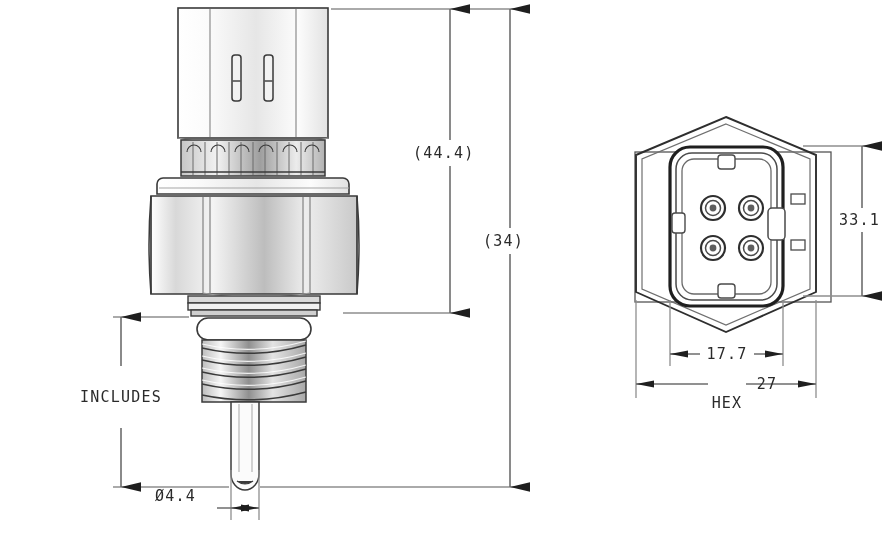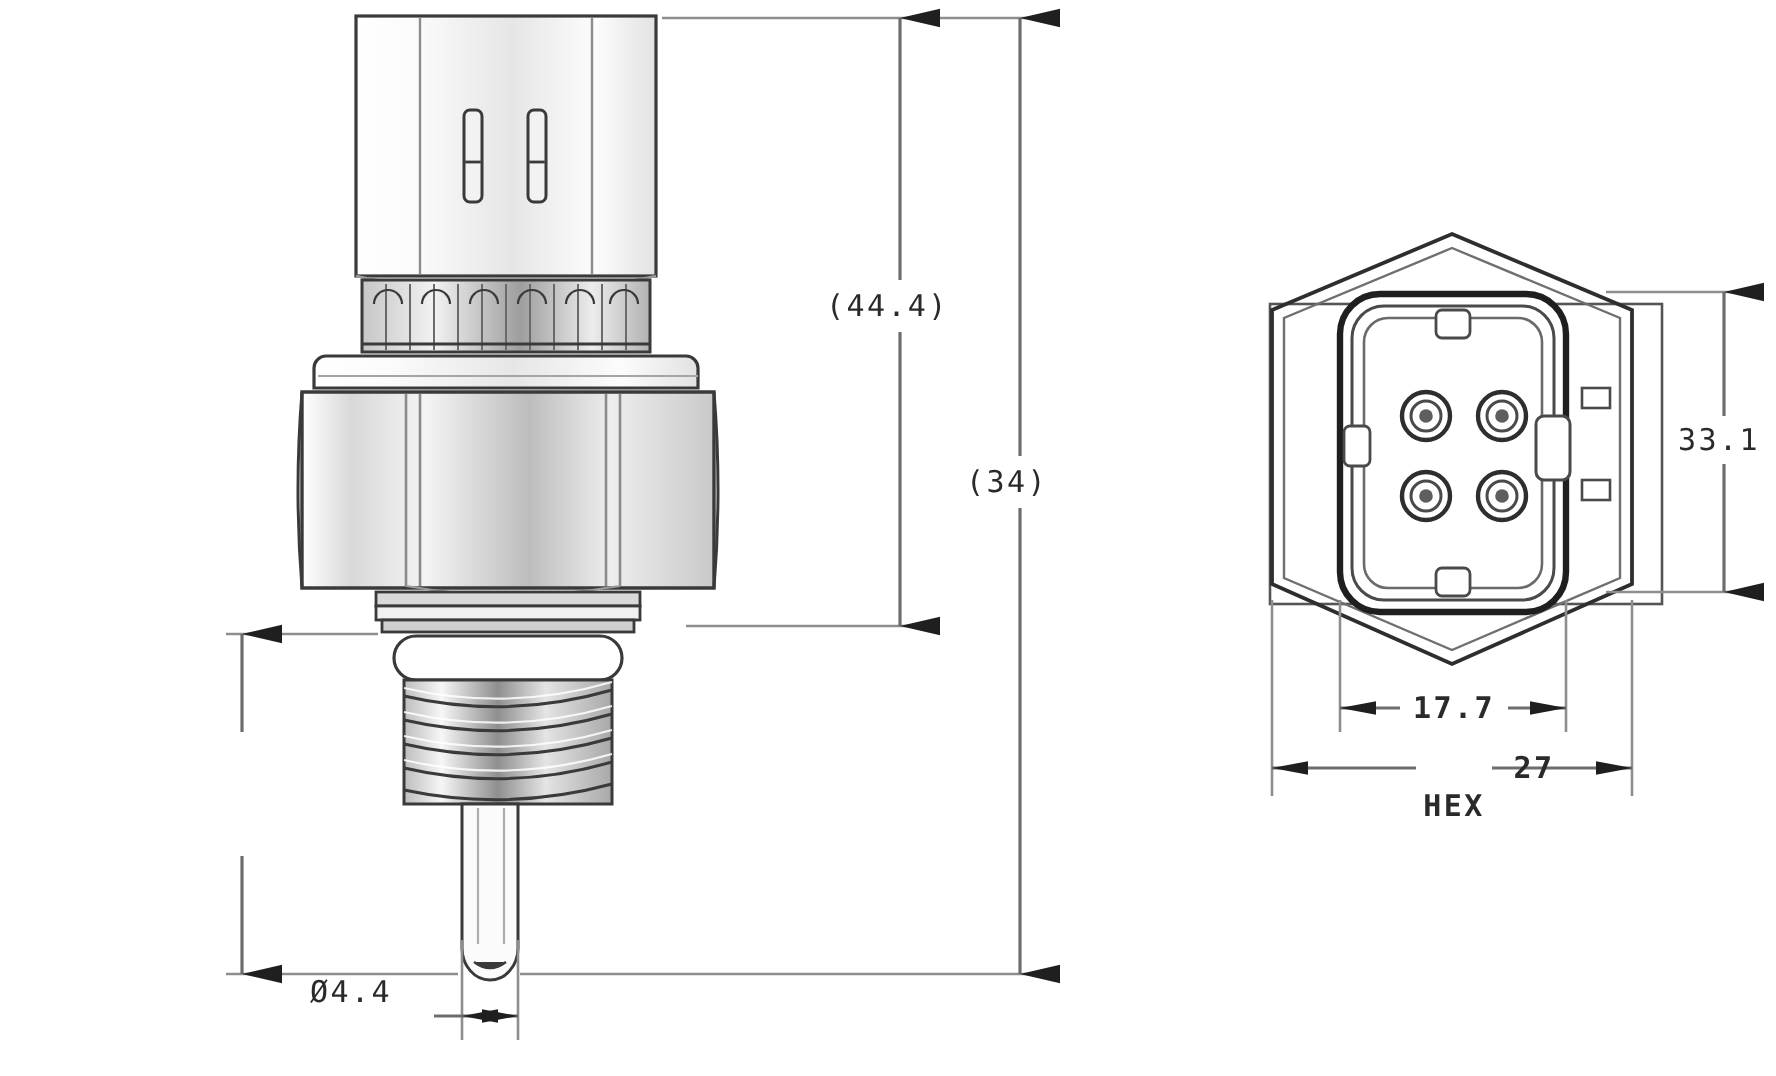--- a/index.html
+++ b/index.html
@@ -1,21 +1,21 @@
 <!DOCTYPE html>
 <html><head>
 <meta charset="utf-8">
 <style>
   html,body{margin:0;padding:0;background:#ffffff;}
   body{width:888px;height:538px;position:relative;overflow:hidden;
        font-family:"DejaVu Sans Mono","Liberation Mono",monospace;}
   #stage{position:absolute;left:0;top:0;width:868px;height:538px;margin-left:13px;}
   .dimtext{position:absolute;color:#2a2a2a;font-size:15px;letter-spacing:1.2px;
            font-family:"DejaVu Sans Mono","Liberation Mono",monospace;white-space:pre;}
-  .dimtext.ctr{text-align:center;font-weight:bold;}
+  .dimtext.ctr{text-align:center;}
   svg{position:absolute;left:0;top:0;}
 </style>
 </head>
 <body>
 
 <div id="stage">
 
 <svg width="888" height="538" viewBox="0 0 888 538">
   <defs>
     <linearGradient id="metalV" x1="0" y1="0" x2="1" y2="0">
@@ -250,20 +250,21 @@
       <path d="M803,384 L785,380.6 L785,387.4 Z" fill="#1f1f1f"></path>
       <rect x="695" y="372" width="38" height="24" fill="#ffffff"></rect>
     </g>
   </g>
 </svg>
 
 <div class="dimtext" style="left:400px;top:144px;width:74px;">(44.4)</div>
 
 <div class="dimtext" style="left:470px;top:232px;width:62px;">(34)</div>
 
+<div class="dimtext ctr" style="left:46px;top:388px;width:124px;">INCLUDES</div>
 
 <div class="dimtext" style="left:142px;top:487px;width:64px;">Ø4.4</div>
 
 <div class="dimtext" style="left:826px;top:211px;width:58px;">33.1</div>
 
 <div class="dimtext ctr" style="left:687px;top:345px;width:54px;">17.7</div>
 
 <div class="dimtext ctr" style="left:735px;top:375px;width:38px;">27</div>
 <div class="dimtext ctr" style="left:687px;top:394px;width:54px;">HEX</div>
 

